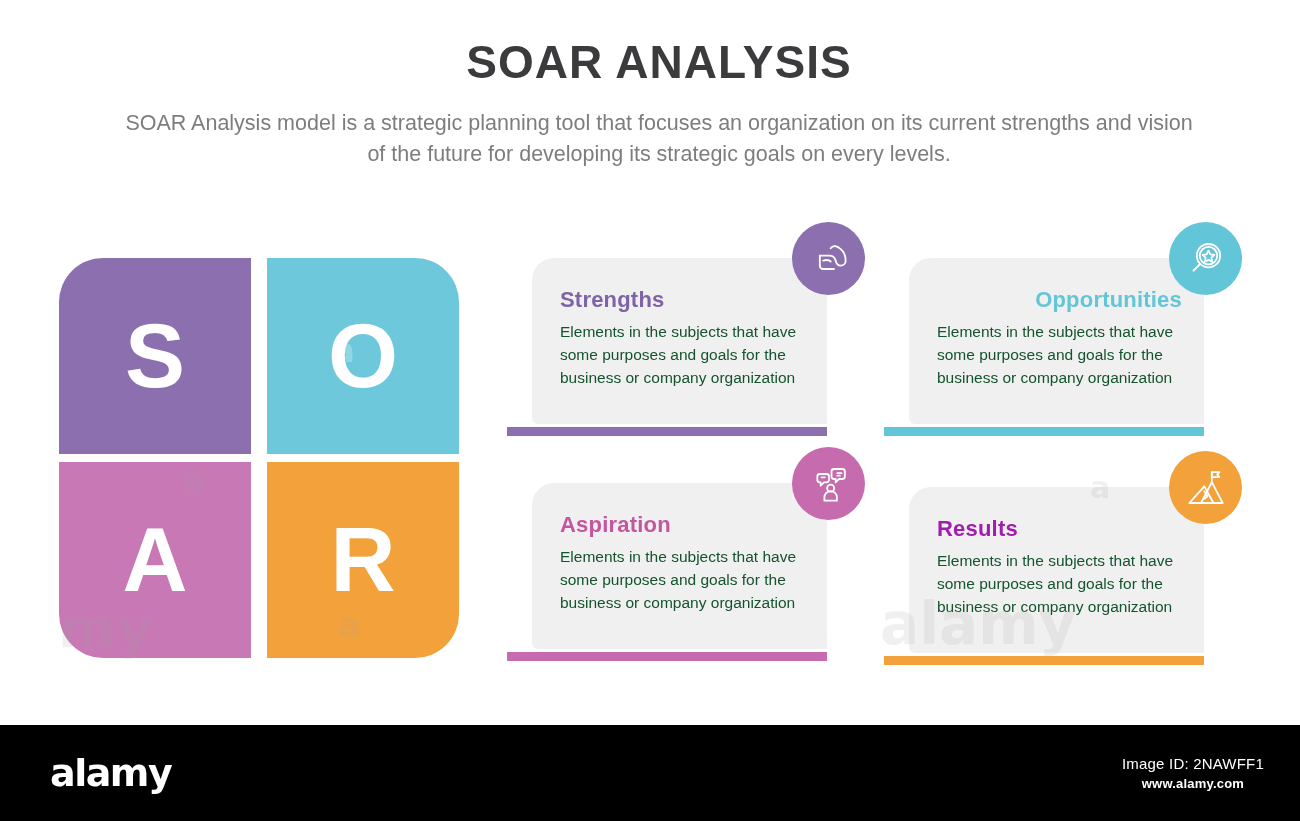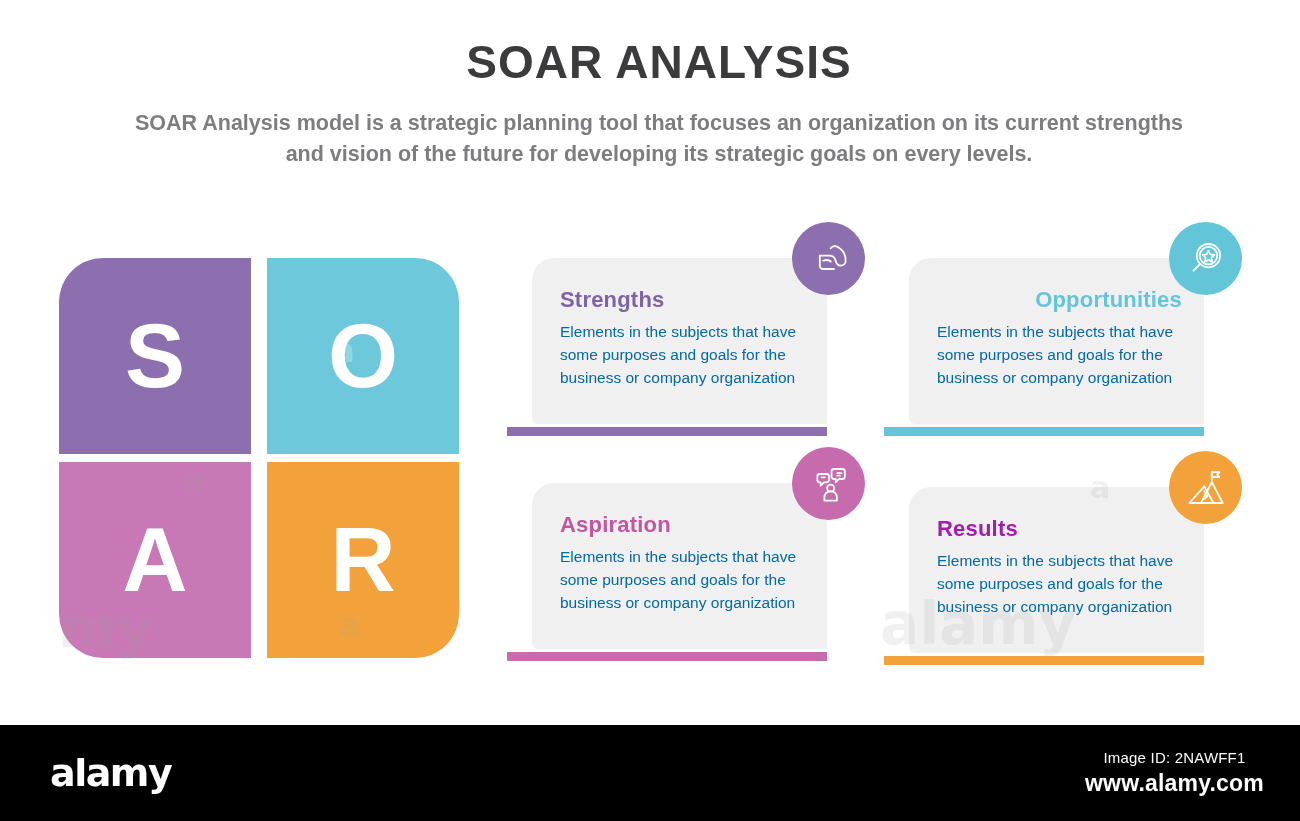--- a/index.html
+++ b/index.html
@@ -7,21 +7,21 @@
   body { font-family:"Liberation Sans", sans-serif; position:relative; overflow:hidden; }
 
   
   .header { position:absolute; top:0; left:0; width:1300px; padding-top:38px; text-align:center;padding-left:18px; }
   .title {
     font-size:46px; font-weight:bold; letter-spacing:1px;
     color:#3b3b3d; line-height:1.05;
   }
   .subtitle {
     margin:22px auto 0; width:1090px;
-    font-size:21.5px; line-height:1.45; color:#7d7d80; font-weight:700;
+    font-size:21.5px; line-height:1.45; color:#7d7d80; font-weight:400;
   }
 
   
   .soar-grid {
     position:absolute; left:59px; top:258px;
     width:408px; height:400px;
     display:grid;
     grid-template-columns:192px 192px;
     grid-template-rows:196px 196px;
     gap:8px 16px;
@@ -50,21 +50,21 @@
     border-bottom-left-radius:6px;
     padding:30px 22px 26px 28px;
     height:166px;
     margin-left:25px;
   }
   .card-heading {
     font-size:22px; font-weight:bold; letter-spacing:0.2px;
     margin-bottom:9px; line-height:1.1;
   }
   .card-text {
-    font-size:15.5px; line-height:1.47; color:#0369a1; font-weight:400;
+    font-size:15.5px; line-height:1.47; color:#14532d; font-weight:400;
   }
   .card-bar { height:9px; width:320px; margin-top:3px; }
 
   
   .icon-badge {
     position:absolute; width:73px; height:73px; border-radius:50%;
     display:flex; align-items:center; justify-content:center;
     right:-38px; top:-36px; z-index:5;
   }
   .icon-badge svg { width:40px; height:40px; display:block; }
@@ -77,21 +77,21 @@
   .alamy-logo {
     position:absolute; left:50px; top:50%; transform:translateY(-50%);
     color:#ffffff; font-size:38px; font-weight:bold; letter-spacing:-1.5px;
     font-family:"DejaVu Sans", sans-serif;
   }
   .footer-right {
     position:absolute; right:36px; top:50%; transform:translateY(-50%);
     text-align:center; color:#ffffff;
   }
   .img-id { font-size:15px; font-weight:400; letter-spacing:0.2px; }
-  .img-url { font-size:23px; font-weight:bold; margin-top:4px; letter-spacing:0.2px; }
+  .img-url { font-size:13px; font-weight:bold; margin-top:4px; letter-spacing:0.2px; }
 
   
   .ghost {
     position:absolute; color:rgba(160,160,160,0.16);
     font-weight:bold; pointer-events:none; user-select:none;
     font-family:"DejaVu Sans", sans-serif;
   }
 </style>
 </head>
 <body>

